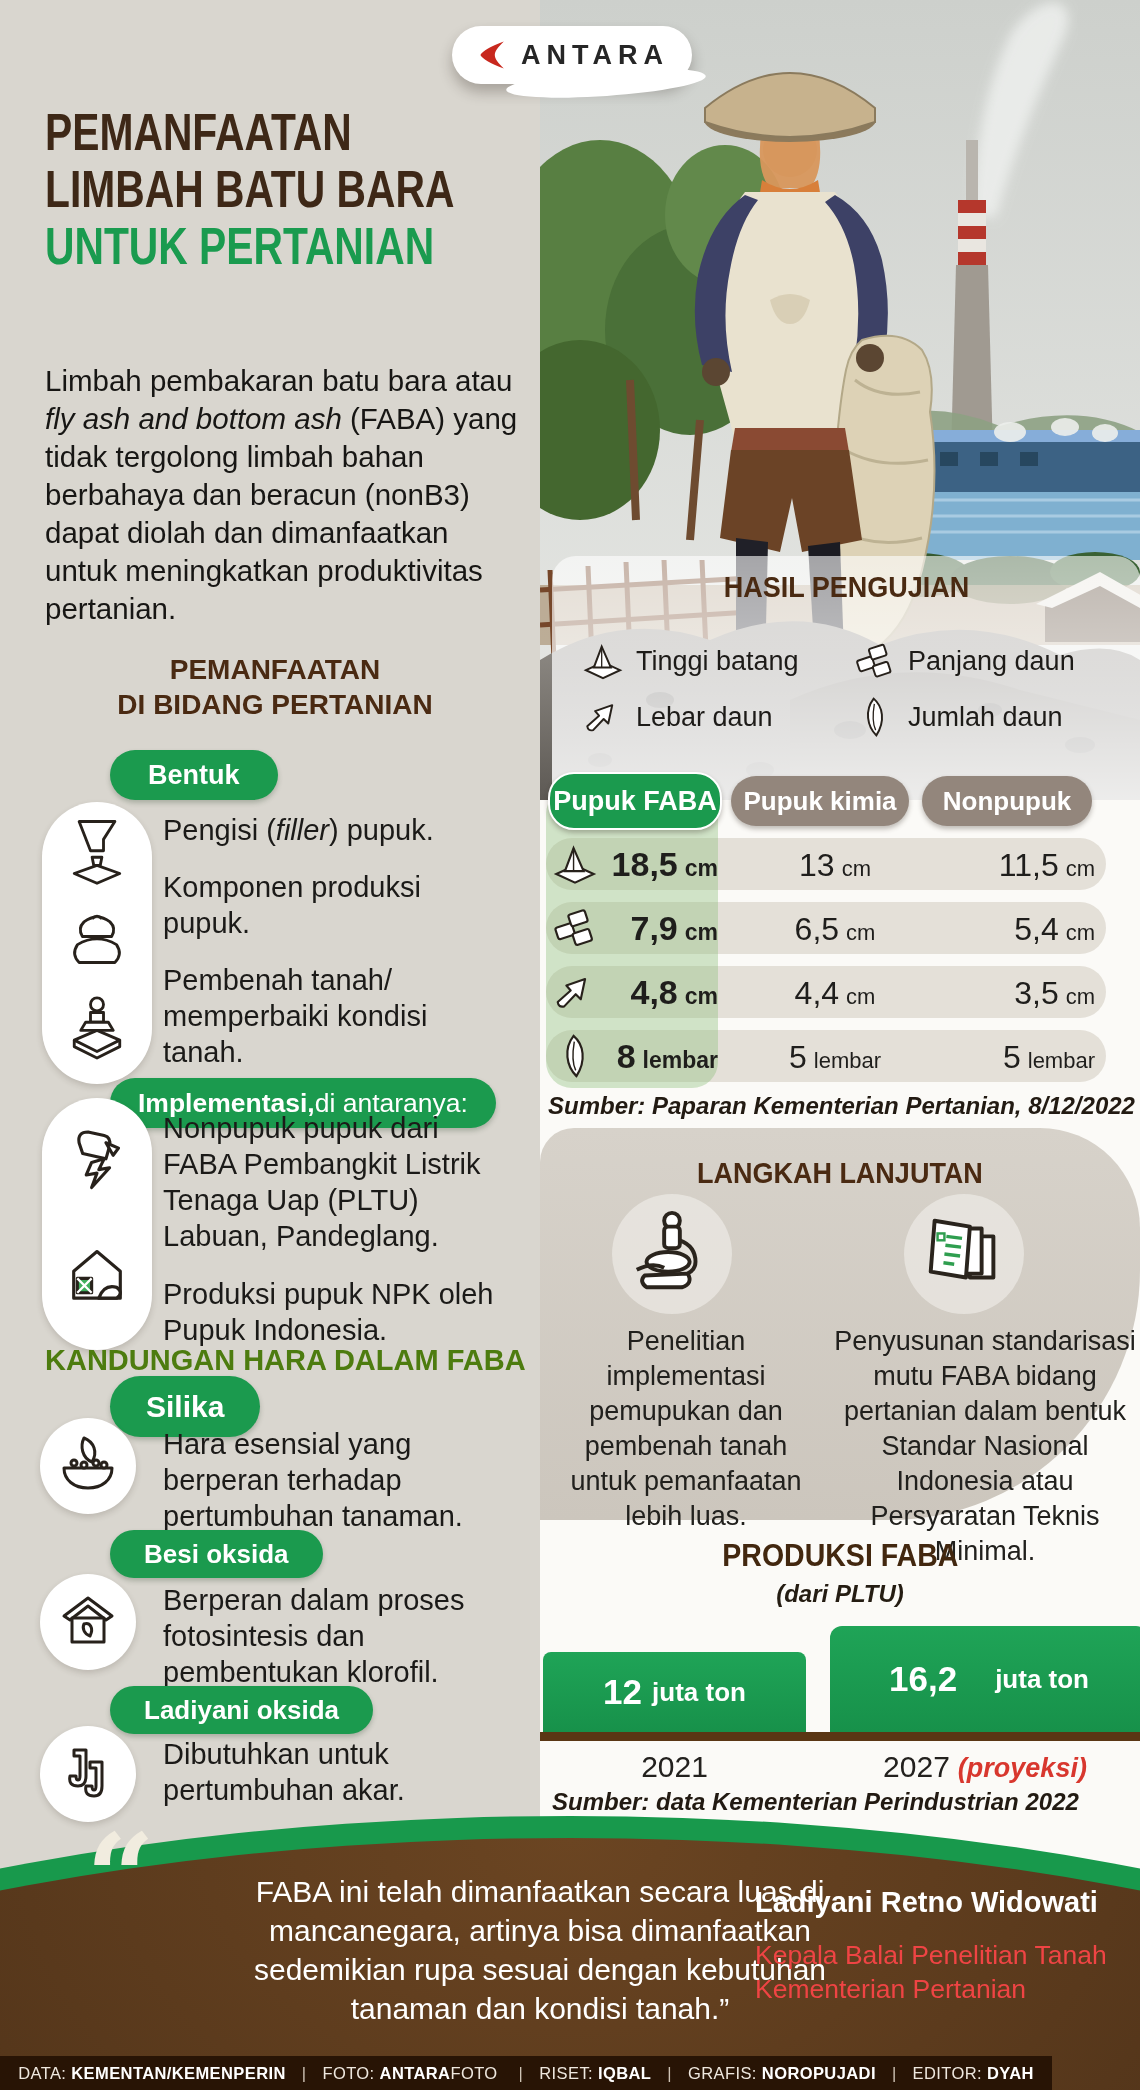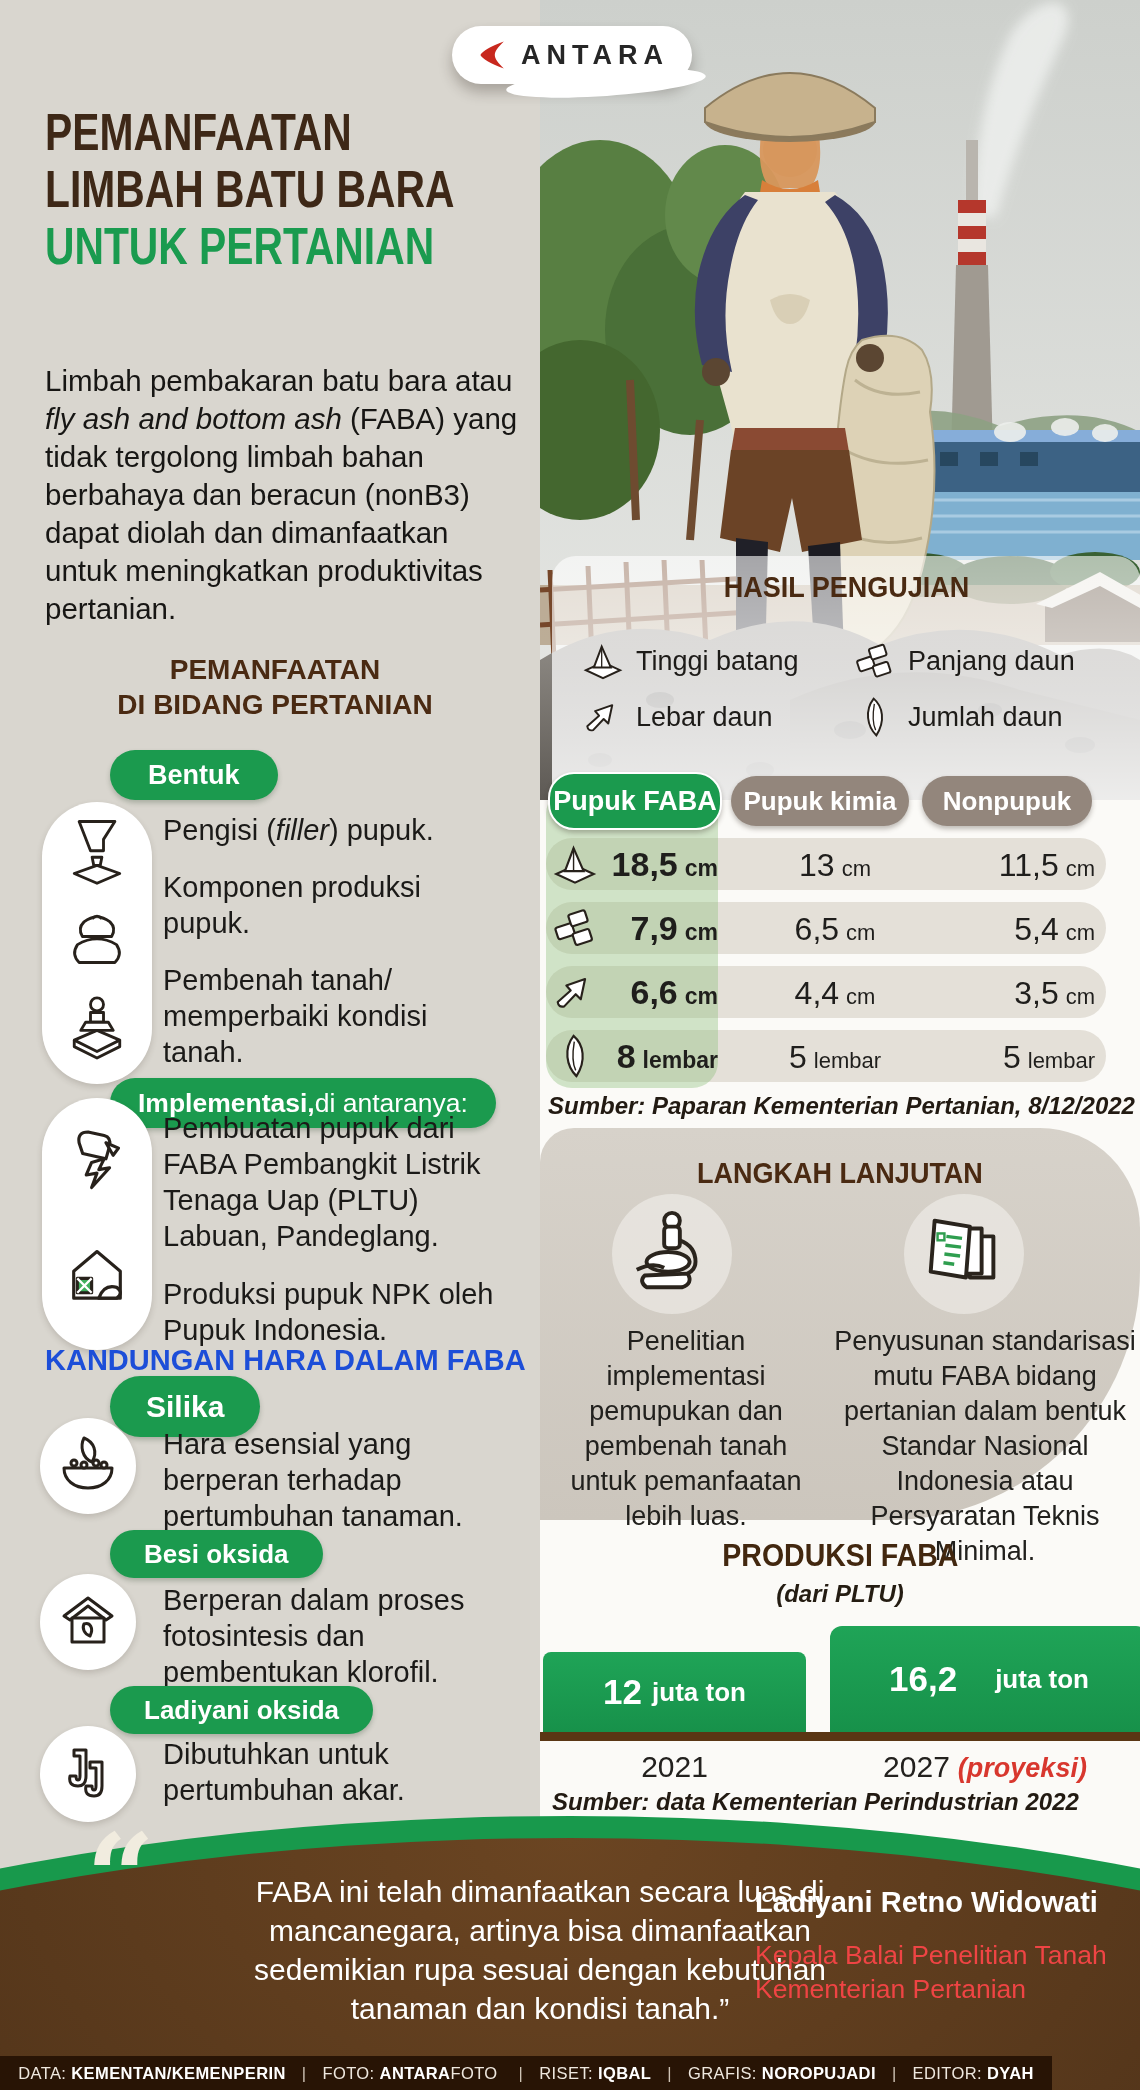--- a/index.html
+++ b/index.html
@@ -34,21 +34,21 @@
   .pill-impl .rest{font-weight:normal;}
   .capsule{position:absolute;background:#ffffff;border-radius:60px;box-shadow:0 3px 6px rgba(60,50,40,.18);
     display:flex;flex-direction:column;align-items:center;}
   .capsule-bentuk{left:42px;top:802px;width:110px;height:266px;justify-content:space-around;padding:8px 0;}
   .capsule-impl{left:42px;top:1098px;width:110px;height:232px;justify-content:space-around;padding:10px 0;}
   .list-text{position:absolute;font-size:29px;line-height:36px;color:#1b1a18;}
   .bentuk-text{left:163px;top:812px;width:322px;}
   .bentuk-text p{margin:0 0 21px 0;}
   .impl-text{left:163px;top:1110px;width:352px;}
   .impl-text p{margin:0 0 22px 0;}
-  .kand-head{position:absolute;left:45px;top:1344px;width:490px;font-size:29px;font-weight:bold;color:#1d4ed8;}
+  .kand-head{position:absolute;left:45px;top:1344px;width:490px;font-size:29px;font-weight:bold;color:#4d7c0f;}
   .pill-silika{left:110px;top:1376px;height:61px;padding:0 36px;font-size:30px;}
   .pill-besi{left:110px;top:1530px;height:48px;padding:0 34px;font-size:26px;}
   .pill-kalsium{left:110px;top:1686px;height:48px;padding:0 34px;font-size:26px;}
   .icon-circle{position:absolute;width:96px;height:96px;background:#fff;border-radius:50%;
     box-shadow:0 3px 6px rgba(60,50,40,.18);display:flex;align-items:center;justify-content:center;}
   .ic-silika{left:40px;top:1418px;}
   .ic-besi{left:40px;top:1574px;}
   .ic-kalsium{left:40px;top:1726px;}
   .kand-text{position:absolute;left:163px;width:332px;font-size:29px;line-height:36px;color:#1b1a18;}
   .kt-silika{top:1426px;}
@@ -305,21 +305,21 @@
     <svg width="76" height="86" viewBox="0 0 72 96">
         <g fill="#fff" stroke="#27211b" stroke-width="3.5" stroke-linejoin="round">
           <path d="M10 36 L36 14 L62 36 L62 66 L10 66 Z"></path>
           <rect x="14" y="44" width="16" height="16" fill="#3fae5c"></rect>
           <path d="M14 44 L30 60 M30 44 L14 60" stroke="#fff" stroke-width="2.5"></path>
           <path d="M38 66 Q44 50 58 54 Q66 60 58 66 Z"></path>
         </g>
       </svg>
   </div>
   <div class="list-text impl-text">
-    <p>Pembuatan pupuk dari FABA Pembangkit Listrik Tenaga Uap (PLTU) Labuan, Pandeglang.</p>
+    <p>Nonpupuk pupuk dari FABA Pembangkit Listrik Tenaga Uap (PLTU) Labuan, Pandeglang.</p>
     <p>Produksi pupuk NPK oleh Pupuk Indonesia.</p>
   </div>
 
   <div class="kand-head">KANDUNGAN HARA DALAM FABA</div>
 
   <div class="pill pill-silika">Silika</div>
   <div class="icon-circle ic-silika">
     <svg width="64" height="64" viewBox="0 0 64 64">
         <g fill="#fff" stroke="#27211b" stroke-width="3" stroke-linejoin="round">
           <path d="M28 4 C38 8 42 18 36 28 C26 24 24 12 28 4 Z"></path>
@@ -421,21 +421,21 @@
     </svg>
 
   <div class="cell cell-faba" style="top:845px"><span class="v-num">18,5</span><span class="v-unit">cm</span></div>
   <div class="cell cell-kimia" style="top:847px"><span class="v-num2">13</span><span class="v-unit2">cm</span></div>
   <div class="cell cell-non" style="top:847px"><span class="v-num2">11,5</span><span class="v-unit2">cm</span></div>
 
   <div class="cell cell-faba" style="top:909px"><span class="v-num">7,9</span><span class="v-unit">cm</span></div>
   <div class="cell cell-kimia" style="top:911px"><span class="v-num2">6,5</span><span class="v-unit2">cm</span></div>
   <div class="cell cell-non" style="top:911px"><span class="v-num2">5,4</span><span class="v-unit2">cm</span></div>
 
-  <div class="cell cell-faba" style="top:973px"><span class="v-num">6,6</span><span class="v-unit">cm</span></div>
+  <div class="cell cell-faba" style="top:973px"><span class="v-num">4,8</span><span class="v-unit">cm</span></div>
   <div class="cell cell-kimia" style="top:975px"><span class="v-num2">4,4</span><span class="v-unit2">cm</span></div>
   <div class="cell cell-non" style="top:975px"><span class="v-num2">3,5</span><span class="v-unit2">cm</span></div>
 
   <div class="cell cell-faba" style="top:1037px"><span class="v-num">8</span><span class="v-unit">lembar</span></div>
   <div class="cell cell-kimia" style="top:1039px"><span class="v-num2">5</span><span class="v-unit2">lembar</span></div>
   <div class="cell cell-non" style="top:1039px"><span class="v-num2">5</span><span class="v-unit2">lembar</span></div>
 
   <div class="source src-1">Sumber: Paparan Kementerian Pertanian, 8/12/2022</div>
 
   <div class="langkah">

